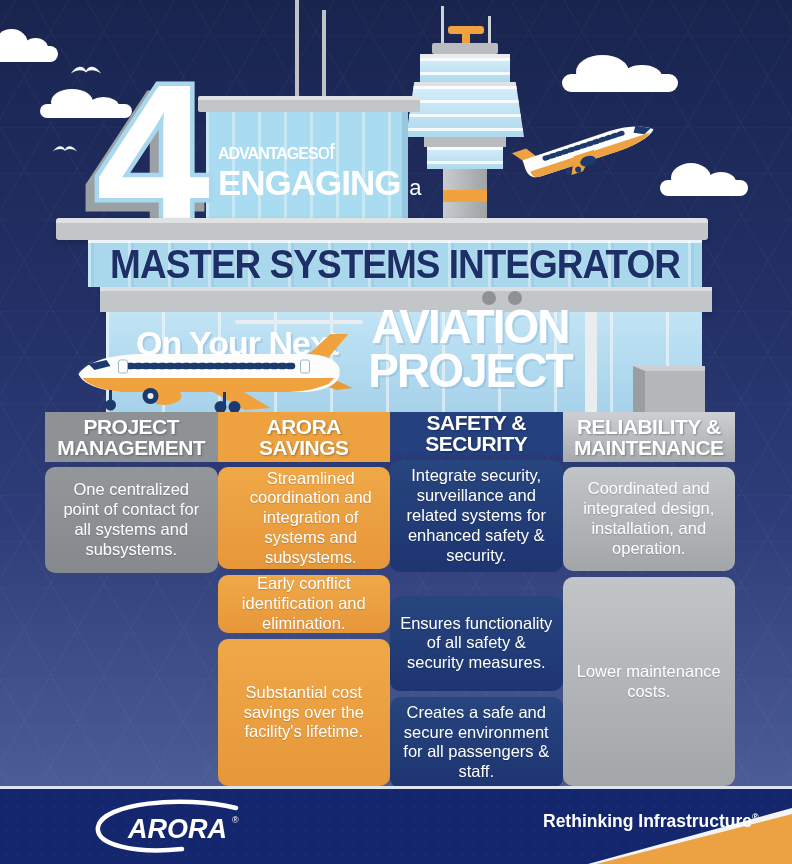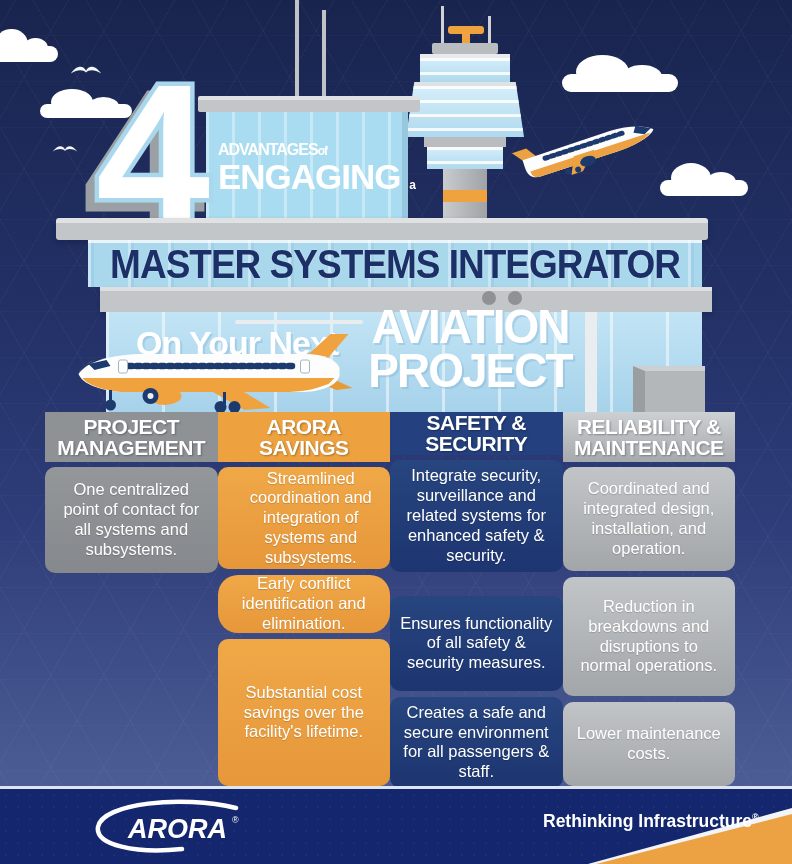--- a/index.html
+++ b/index.html
@@ -43,21 +43,21 @@
   .pillar{position:absolute;background:#e9edf0;}
   .utilbox{position:absolute;background:#b4b7ba;border-top:5px solid #cdd0d2;border-left:12px solid #9b9ea1;}
   
   .upwall{position:absolute;background:#a9dcf0;
     background-image:repeating-linear-gradient(90deg,rgba(255,255,255,.35) 0 3px,transparent 3px 26px);
     box-shadow:inset -6px 0 0 rgba(100,140,170,.25);}
   .uproof{position:absolute;background:#c3c6c9;border-top:4px solid #dfe1e3;border-radius:2px;}
   .antenna{position:absolute;width:4px;background:#c0c3c6;}
   .adv-text{position:absolute;color:#fff;font-weight:bold;line-height:.95;letter-spacing:-1px;}
   .adv-l2{font-size:35px;}
-  .adv-sm{font-size:12px;font-weight:bold;}
+  .adv-sm{font-size:22px;font-weight:normal;}
   
   .oyn{position:absolute;color:#fff;font-weight:bold;font-size:34px;letter-spacing:-1px;
     text-shadow:2px 2px 0 rgba(120,170,205,.35);}
   .avi{position:absolute;color:#fff;font-weight:bold;font-size:46px;letter-spacing:-2px;line-height:.92;
     text-align:center;text-shadow:2px 2px 0 rgba(120,170,205,.35);transform:scaleY(1.05);}
   
   .columns{position:absolute;left:45px;top:412px;width:690px;height:374px;display:flex;}
   .col{flex:1 1 0;display:flex;flex-direction:column;min-width:0;}
   .col-header{height:50px;display:flex;flex-direction:column;justify-content:center;align-items:center;
     color:#fff;font-weight:bold;font-size:21px;line-height:1.02;letter-spacing:-.5px;
@@ -68,21 +68,21 @@
     text-shadow:0 1px 1px rgba(0,0,0,.18);}
   .col:nth-child(1) .col-header{background:#8f9295;}
   .col:nth-child(1) .card{background:linear-gradient(180deg,#94979a,#85888c);}
   .col:nth-child(2) .col-header{background:#eda23f;}
   .col:nth-child(2) .card{background:linear-gradient(180deg,#f0a847,#e6973a);}
   .col:nth-child(3) .col-header{background:#24407e;}
   .col:nth-child(3) .card{background:linear-gradient(180deg,#27457f,#1d3571);}
   .col:nth-child(4) .col-header{background:linear-gradient(180deg,#cdd0d2,#a7aaad);}
   .col:nth-child(4) .card{background:linear-gradient(180deg,#c2c5c8,#a3a6a9);}
   .h106{flex:0 0 106px;} .h102{flex:0 0 102px;padding-left:24px;} .h112{flex:0 0 112px;}
-  .h104{flex:0 0 104px;} .h82{flex:0 0 82px;} .h58{flex:0 0 58px;border-radius:20px;}
+  .h104{flex:0 0 104px;} .h82{flex:0 0 82px;} .h58{flex:0 0 58px;}
   .h95{flex:0 0 95px;margin-top:18px;} .h119{flex:0 0 119px;} .grow{flex:1 1 auto;}
   
   .footer{position:absolute;left:0;top:786px;width:792px;height:78px;background:#13266e;
     border-top:3px solid #dfe5ee;overflow:hidden;
     background-image:radial-gradient(rgba(255,255,255,.045) 1px,transparent 1px);background-size:12px 12px;}
   .tri{position:absolute;right:0;bottom:0;clip-path:polygon(100% 0,100% 100%,0 100%);}
   .tri-white{width:204px;height:56px;background:#f2f4f7;}
   .tri-orange{width:196px;height:50px;background:#eca142;}
   .tagline{position:absolute;left:543px;top:22px;color:#fff;font-weight:bold;font-size:17.5px;}
   .tagline sup{font-size:9px;}
@@ -227,21 +227,20 @@
         <div class="card grow">Creates a safe and secure environment for all passengers &amp; staff.</div>
       </div>
     </div>
     <div class="col">
       <div class="col-header">
         <span>RELIABILITY &amp;</span>
         <span>MAINTENANCE</span>
       </div>
       <div class="cards">
         <div class="card h104">Coordinated and integrated design, installation, and operation.</div>
-        <div class="card h119">Reduction in breakdowns and disruptions to normal operations.</div>
         <div class="card grow">Lower maintenance costs.</div>
       </div>
     </div>
   </div>
 
   <div class="footer">
     <div class="tri tri-white"></div>
     <div class="tri tri-orange"></div>
     <svg class="logo" width="170" height="56" viewBox="0 0 170 56">
       <path d="M150 9 C96 -4 16 4 12 28 C9 46 50 55 96 50" fill="none" stroke="#ffffff" stroke-width="4.5" stroke-linecap="round"></path>

